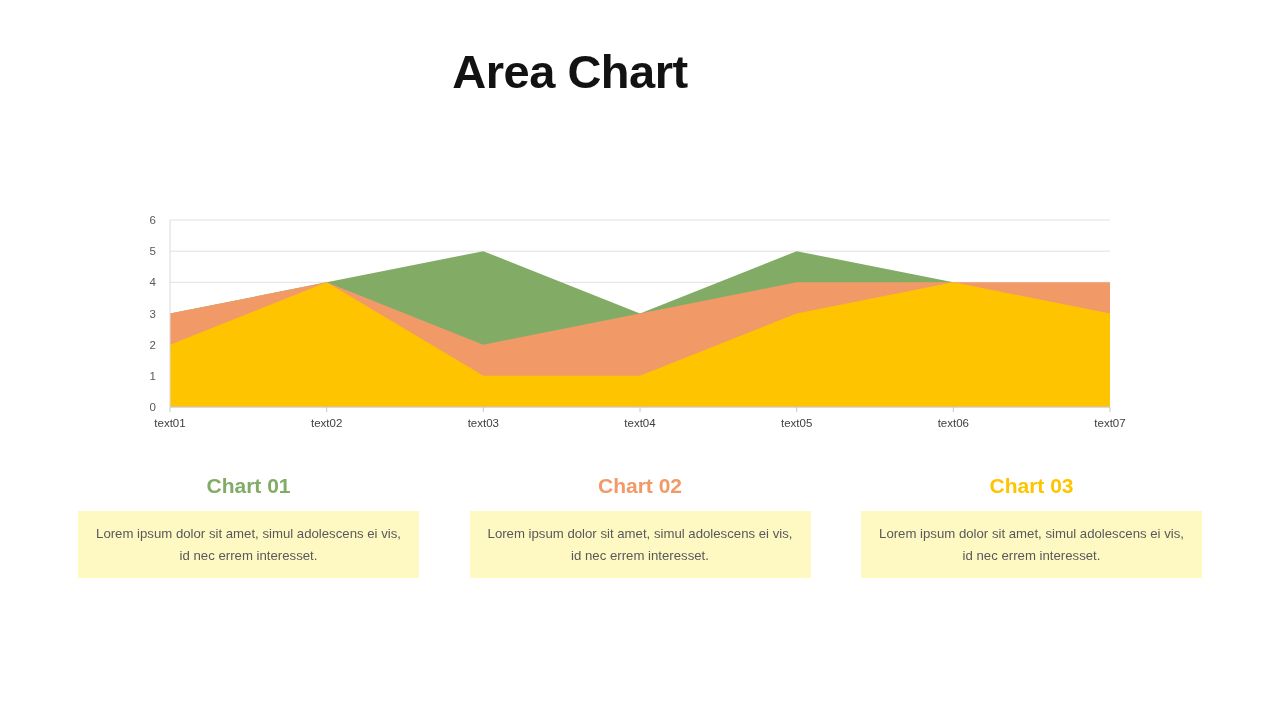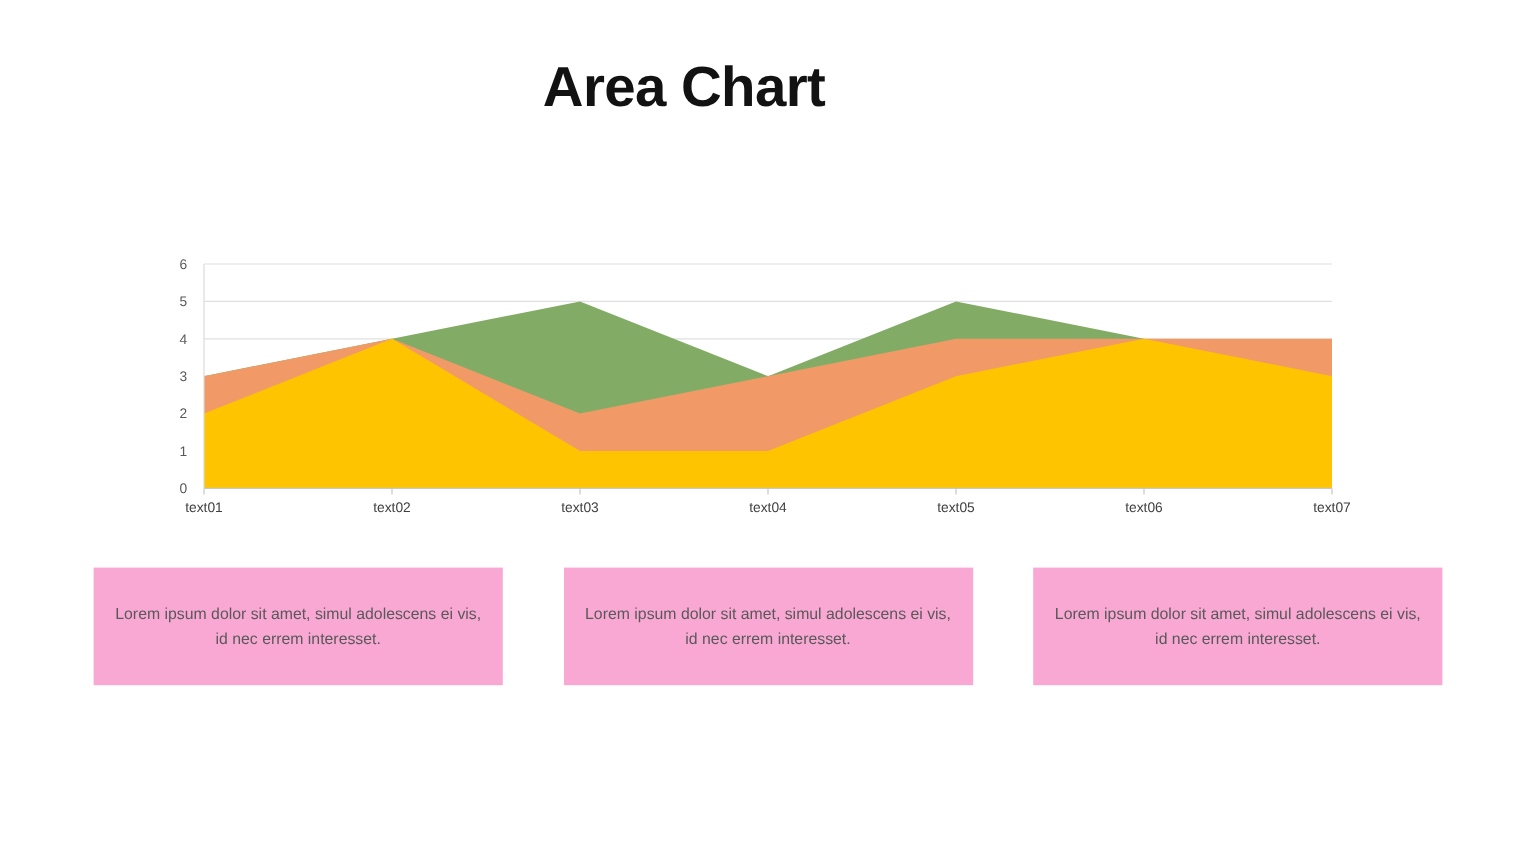--- a/index.html
+++ b/index.html
@@ -73,22 +73,22 @@
   }
   .card-heading {
     text-align: center;
     font-size: 21px;
     font-weight: bold;
     line-height: 1.2;
     margin-bottom: 13px;
     white-space: nowrap;
   }
   .card-body {
-    background: #f9a8d4;
-    height: 98px;
+    background: #fef9c3;
+    height: 67px;
     display: flex;
     align-items: center;
     justify-content: center;
     padding: 0 18px;
     box-sizing: border-box;
   }
   .card-text {
     font-size: 13.2px;
     color: #595959;
     line-height: 1.62;
@@ -146,30 +146,33 @@
         <text class="x-tick-label" x="796.6666666666666" y="222">text05</text>
         <text class="x-tick-label" x="953.3333333333334" y="222">text06</text>
         <text class="x-tick-label" x="1110" y="222">text07</text>
       </g>
   </svg>
 </div>
 
 <div id="cards-row">
 
   <div class="card">
+    <div class="card-heading" style="color: rgb(130, 172, 102);">Chart 01</div>
     <div class="card-body">
       <div class="card-text">Lorem ipsum dolor sit amet, simul adolescens ei vis, id nec errem interesset.</div>
     </div>
   </div>
 
   <div class="card">
+    <div class="card-heading" style="color: rgb(241, 154, 103);">Chart 02</div>
     <div class="card-body">
       <div class="card-text">Lorem ipsum dolor sit amet, simul adolescens ei vis, id nec errem interesset.</div>
     </div>
   </div>
 
   <div class="card">
+    <div class="card-heading" style="color: rgb(255, 196, 0);">Chart 03</div>
     <div class="card-body">
       <div class="card-text">Lorem ipsum dolor sit amet, simul adolescens ei vis, id nec errem interesset.</div>
     </div>
   </div>
 
 </div>
 
 </body></html>

